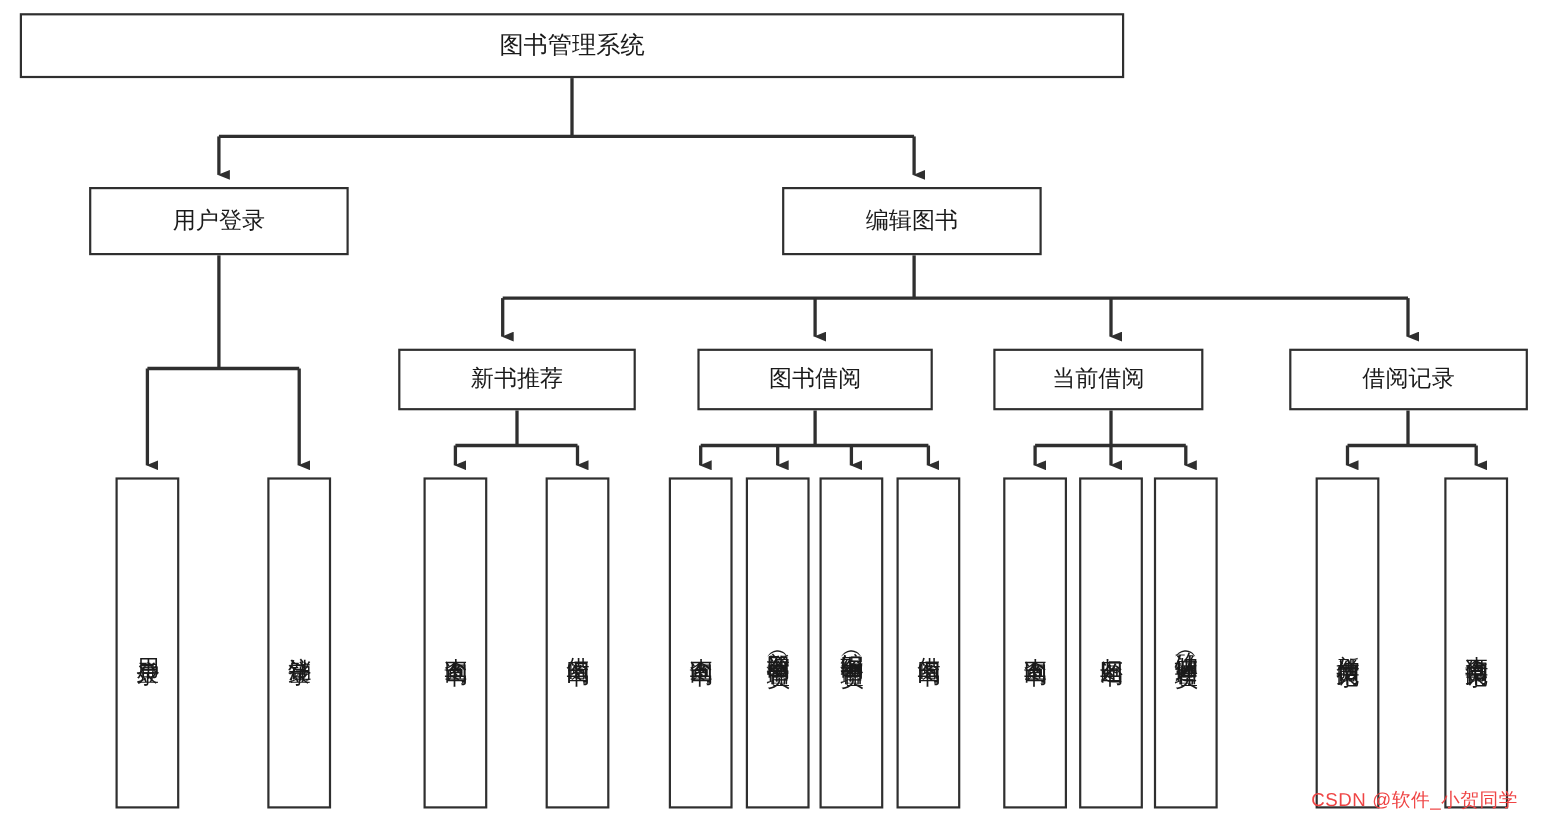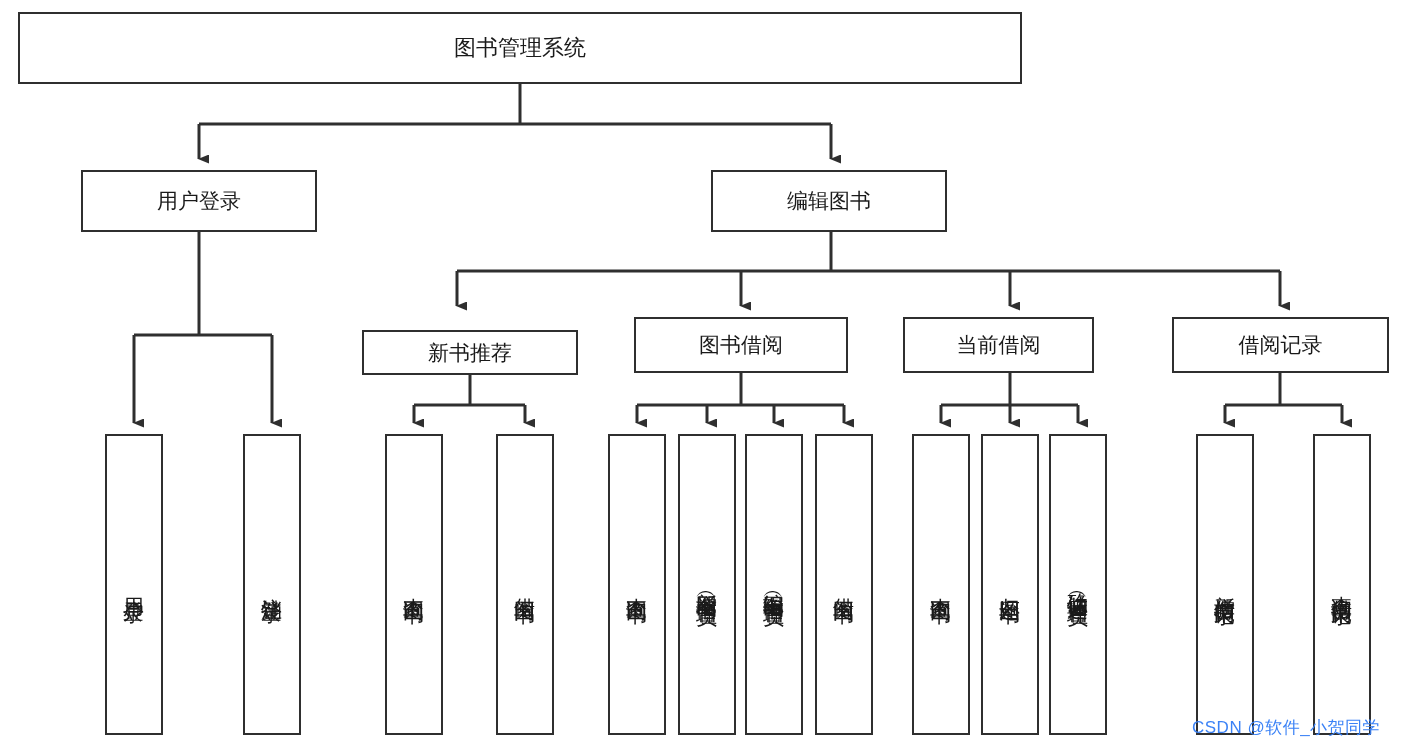--- a/index.html
+++ b/index.html
@@ -55,21 +55,21 @@
   }
   .node.vertical .label {
     writing-mode: vertical-rl;
     text-orientation: upright;
     font-size: 21px;
     letter-spacing: 2px;
     line-height: 1.0;
   }
   .watermark {
     position: absolute;
-    color: #3b82f6;
+    color: #ef4444;
     font-size: 17px;
     white-space: nowrap;
     letter-spacing: 0.5px;
     font-family: "Liberation Sans", "DejaVu Sans", sans-serif;
   }
 </style>
 </head>
 <body>
 
 <div id="diagram-canvas">
@@ -118,32 +118,32 @@
       <path d="M 1010 405 L 1010 423" marker-end="url(#arrowhead)"></path>
       <path d="M 1078 405 L 1078 423" marker-end="url(#arrowhead)"></path>
 
       <path d="M 1280 373 L 1280 405"></path>
       <path d="M 1225 405 L 1342 405"></path>
       <path d="M 1225 405 L 1225 423" marker-end="url(#arrowhead)"></path>
       <path d="M 1342 405 L 1342 423" marker-end="url(#arrowhead)"></path>
     </g>
   </svg>
 
-  <div class="node horizontal root" style="left:18px; top:12px; width:1004px; height:72px;">
+  <div class="node horizontal root" style="left:18px; top:12px; width:1004px; height:59px;">
     <span class="label">图书管理系统</span>
   </div>
 
   <div class="node horizontal" style="left:81px; top:170px; width:236px; height:62px;">
     <span class="label">用户登录</span>
   </div>
   <div class="node horizontal" style="left:711px; top:170px; width:236px; height:62px;">
     <span class="label">编辑图书</span>
   </div>
 
-  <div class="node horizontal" style="left:362px; top:317px; width:216px; height:45px;margin-top:13px;">
+  <div class="node horizontal" style="left:362px; top:317px; width:216px; height:56px;">
     <span class="label">新书推荐</span>
   </div>
   <div class="node horizontal" style="left:634px; top:317px; width:214px; height:56px;">
     <span class="label">图书借阅</span>
   </div>
   <div class="node horizontal" style="left:903px; top:317px; width:191px; height:56px;">
     <span class="label">当前借阅</span>
   </div>
   <div class="node horizontal" style="left:1172px; top:317px; width:217px; height:56px;justify-content:center;">
     <span class="label">借阅记录</span>

